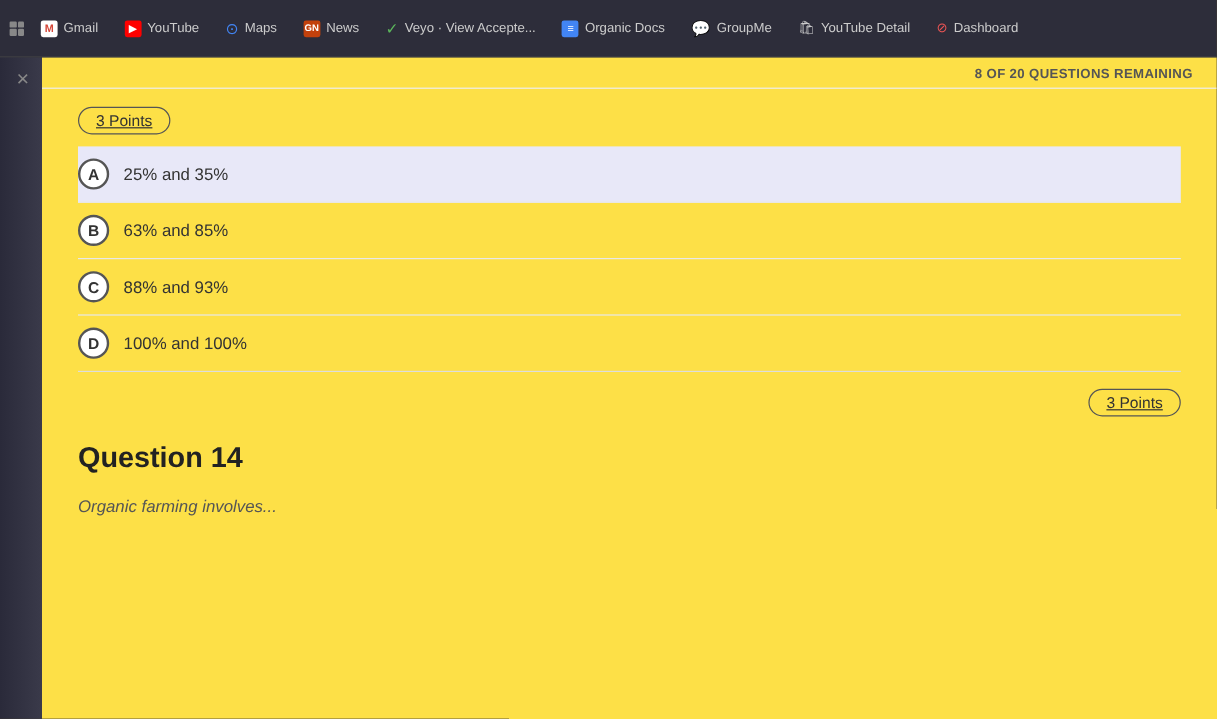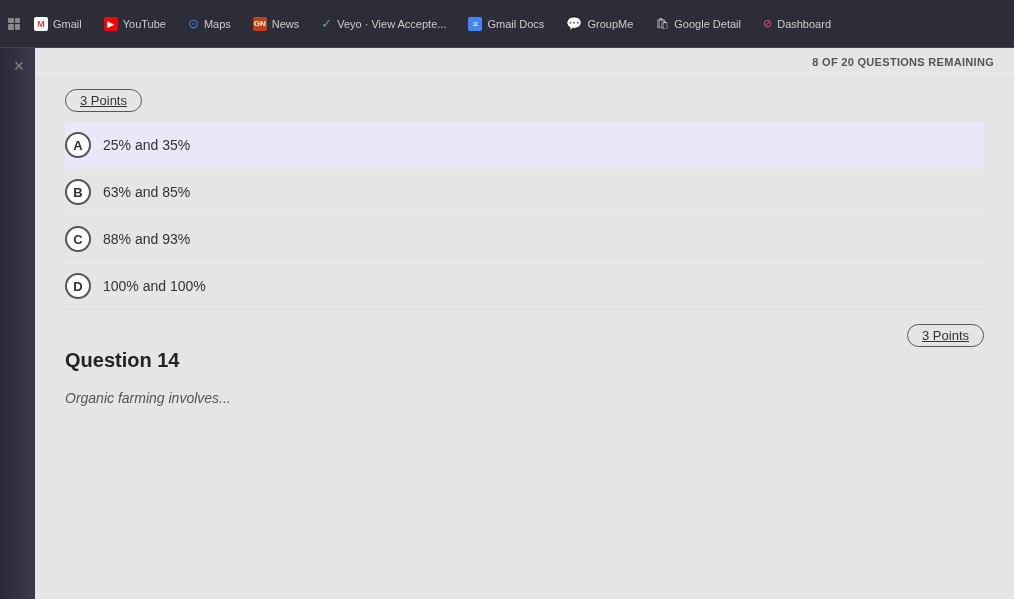--- a/index.html
+++ b/index.html
@@ -83,21 +83,21 @@
       z-index: 10;
     }
 
     
     .quiz-container {
       position: absolute;
       top: 48px;
       left: 35px;
       right: 0;
       bottom: 0;
-      background: #e5e5e5;
+      background: #fde047;
       overflow-y: auto;
     }
 
     
     .questions-remaining {
       text-align: right;
       padding: 8px 20px 5px;
       font-size: 11px;
       color: #555;
       font-weight: 600;
@@ -166,24 +166,25 @@
 
     .highlighted-option {
       background: #e8e8f8;
     }
 
     .question-section-2 {
       padding: 10px 30px 15px 30px;
     }
 
     .question-title-2 {
-      font-size: 20px;
+      font-size: 24px;
       font-weight: bold;
       color: #222;
       margin-bottom: 10px;
+      margin-top: 19px;
     }
 
     .question-text-2 {
       font-size: 14px;
       color: #555;
       margin-bottom: 6px;
       font-style: italic;
     }
 
     .last-saved {
@@ -237,31 +238,31 @@
     <span>News</span>
   </div>
 
   <div class="browser-tab">
     <span style="color:#5cb85c;font-size:13px;">✓</span>
     <span>Veyo · View Accepte...</span>
   </div>
 
   <div class="browser-tab">
     <span class="tab-icon google-docs-icon">≡</span>
-    <span>Gmail Docs</span>
+    <span>Organic Docs</span>
   </div>
 
   <div class="browser-tab">
     <span style="color:#00aff0;font-size:13px;">💬</span>
     <span>GroupMe</span>
   </div>
 
   <div class="browser-tab">
     <span style="color:#ccc;font-size:11px;">🛍</span>
-    <span>Google Detail</span>
+    <span>YouTube Detail</span>
   </div>
 
   <div class="browser-tab">
     <span style="color:#e55;font-size:11px;">⊘</span>
     <span>Dashboard</span>
   </div>
 </div>
 
 <button class="close-btn">
   <span>×</span>

